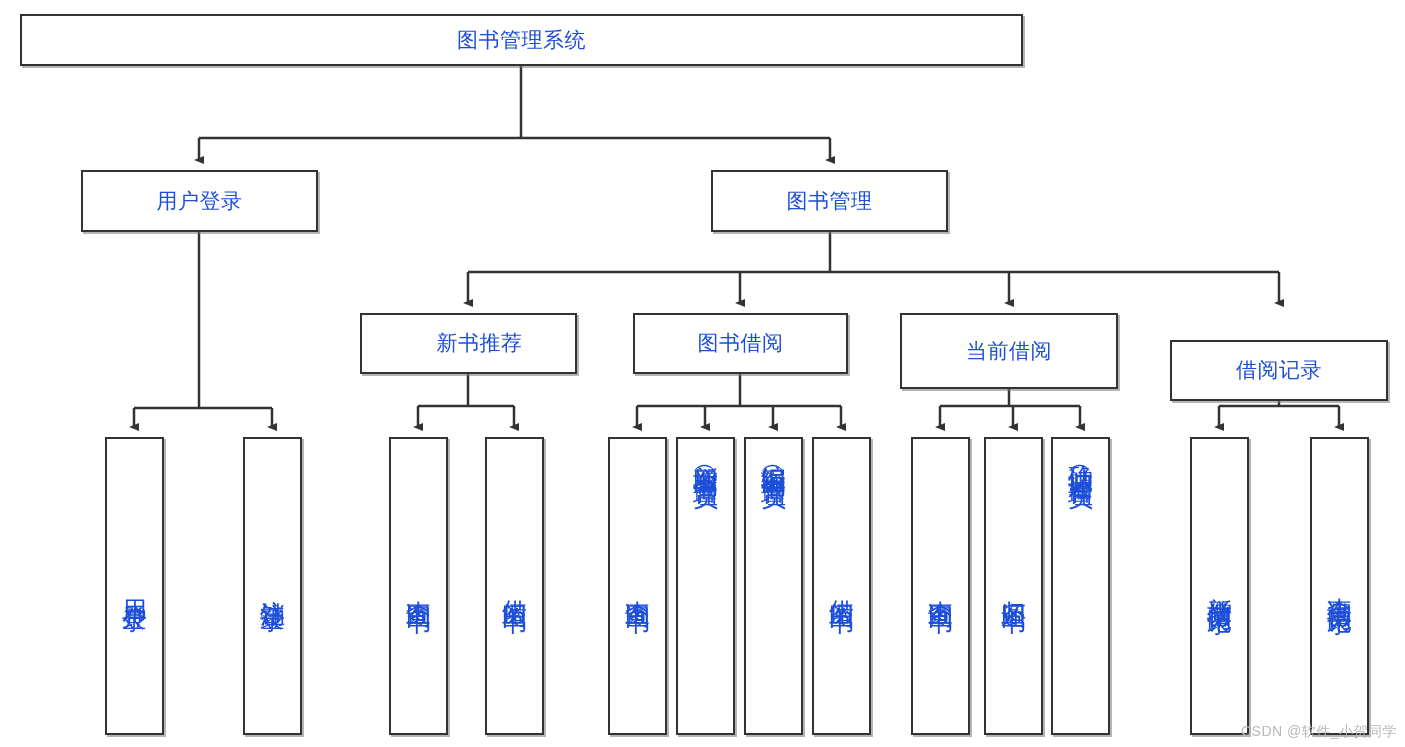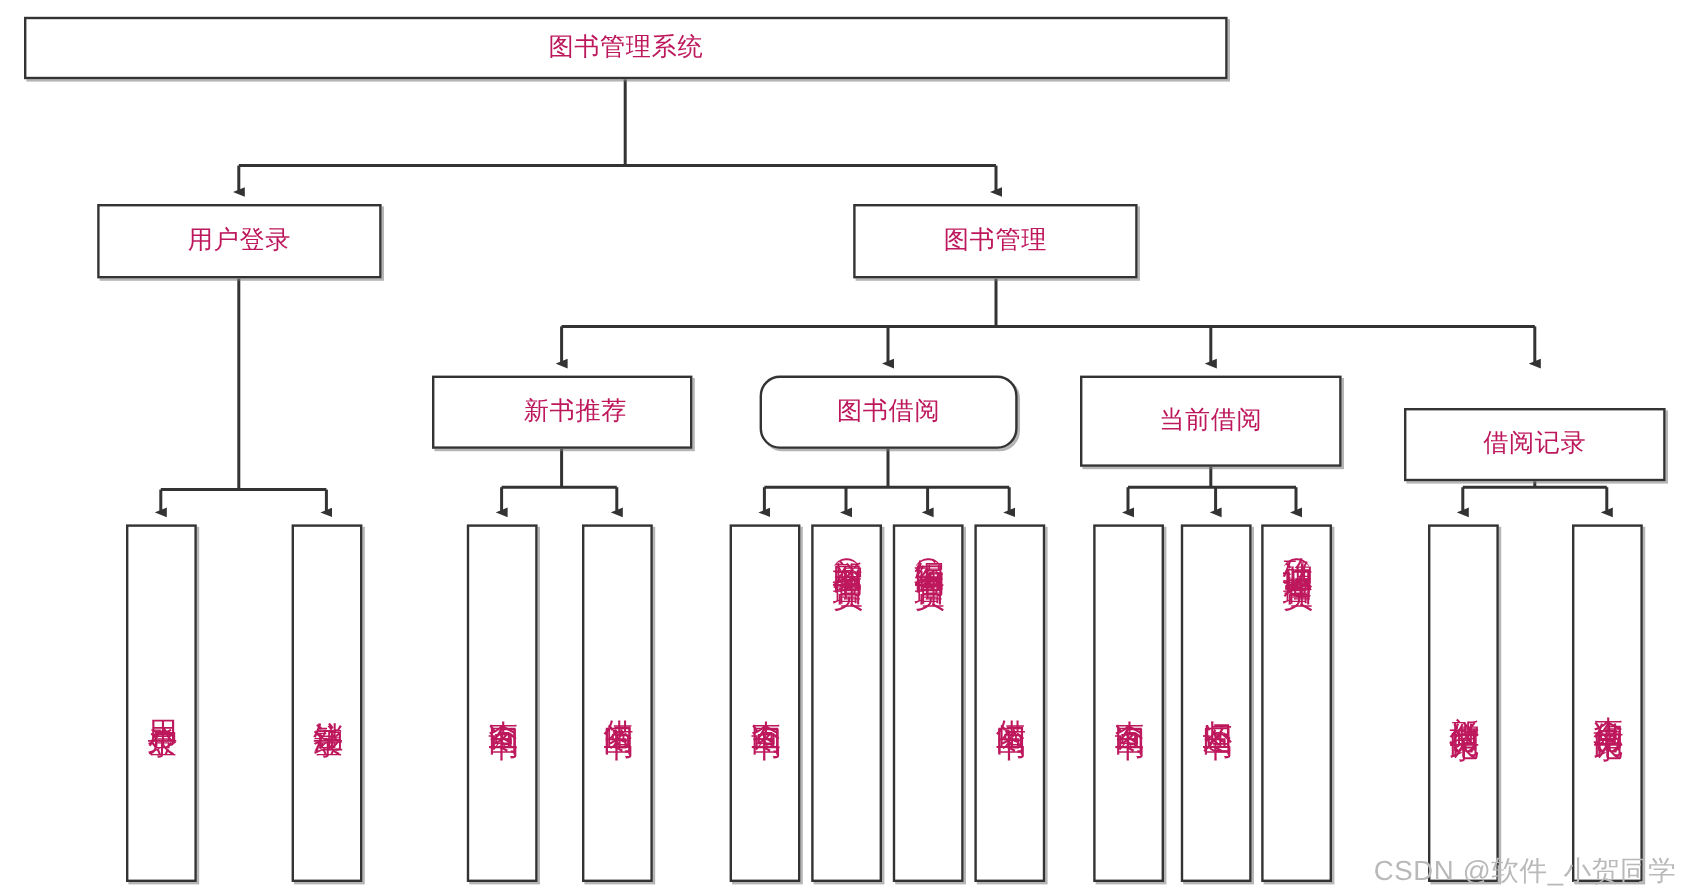--- a/index.html
+++ b/index.html
@@ -30,21 +30,21 @@
     position: absolute;
     box-sizing: border-box;
     background: #ffffff;
     border: 2px solid #333333;
     box-shadow: 2px 2px 0 rgba(120,120,120,0.55);
     display: flex;
     align-items: center;
     justify-content: center;
   }
   .node-label {
-    color: #be185d;
+    color: #1d4ed8;
     font-size: 21px;
     line-height: 1.15;
     white-space: nowrap;
     letter-spacing: 0.5px;
   }
   .node-box.vertical {
     align-items: flex-start;
     justify-content: center;
     padding-top: 6px;
   }
@@ -58,21 +58,21 @@
   }
   .node-box.vertical.centered {
     align-items: center;
     padding-top: 0;
   }
   #watermark {
     position: absolute;
     right: 8px;
     bottom: 6px;
     color: #b9b9b9;
-    font-size: 23px;
+    font-size: 14px;
     letter-spacing: 0.5px;
     white-space: nowrap;
   }
 </style>
 </head>
 <body>
 
 <div id="diagram-root">
 
   <svg id="diagram-svg" viewBox="0 0 1405 747" xmlns="http://www.w3.org/2000/svg">
@@ -132,21 +132,21 @@
   <div class="node-box" style="left:81px; top:170px; width:237px; height:62px;">
     <span class="node-label">用户登录</span>
   </div>
   <div class="node-box" style="left:711px; top:170px; width:237px; height:62px;">
     <span class="node-label">图书管理</span>
   </div>
 
   <div class="node-box" style="left:360px; top:313px; width:217px; height:61px;padding-left:22px;">
     <span class="node-label">新书推荐</span>
   </div>
-  <div class="node-box" style="left:633px; top:313px; width:215px; height:61px;border-radius:17px;">
+  <div class="node-box" style="left:633px; top:313px; width:215px; height:61px;">
     <span class="node-label">图书借阅</span>
   </div>
   <div class="node-box" style="left:900px; top:313px; width:218px; height:76px;">
     <span class="node-label">当前借阅</span>
   </div>
   <div class="node-box" style="left:1170px; top:313px; width:218px; height:61px;margin-top:27px;">
     <span class="node-label">借阅记录</span>
   </div>
 
   <div class="node-box vertical centered" style="left:105px; top:437px; width:59px; height:298px;">

